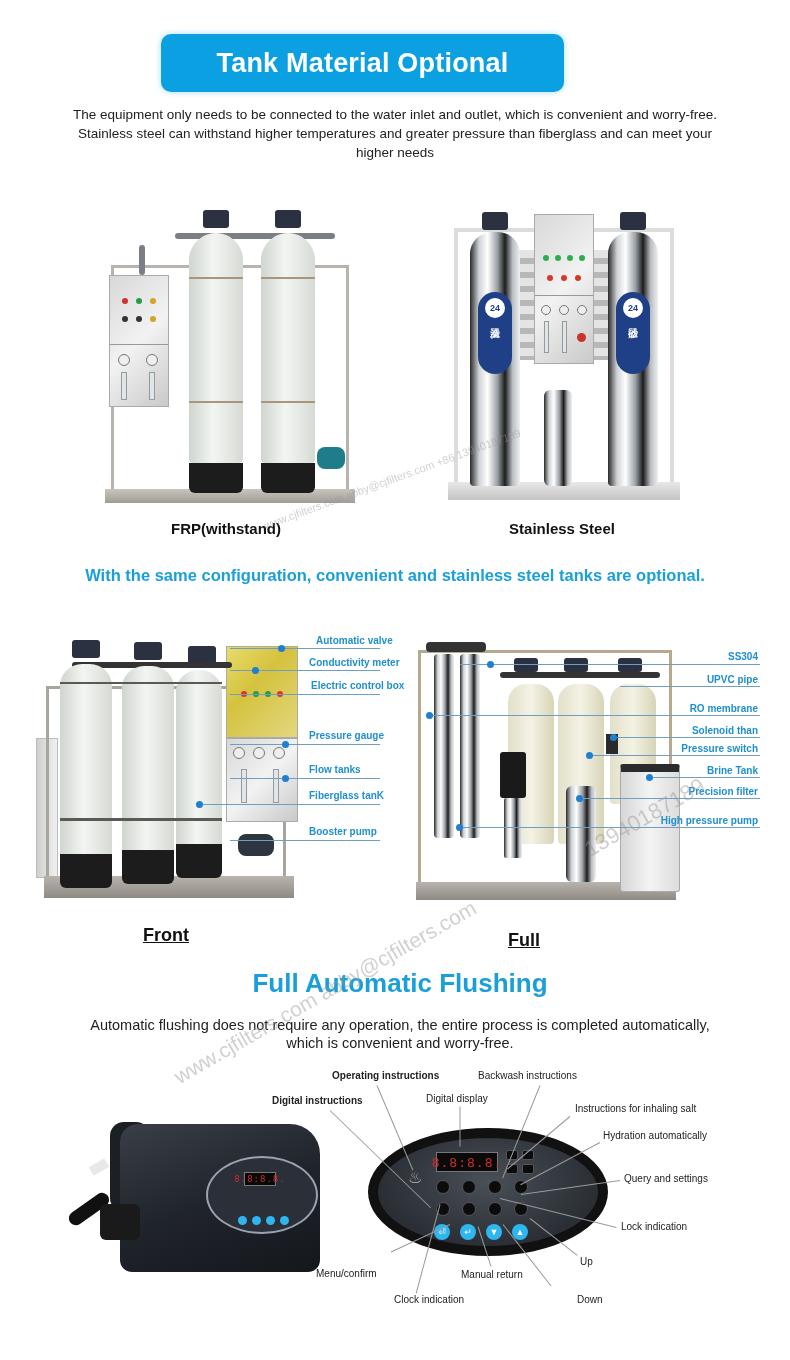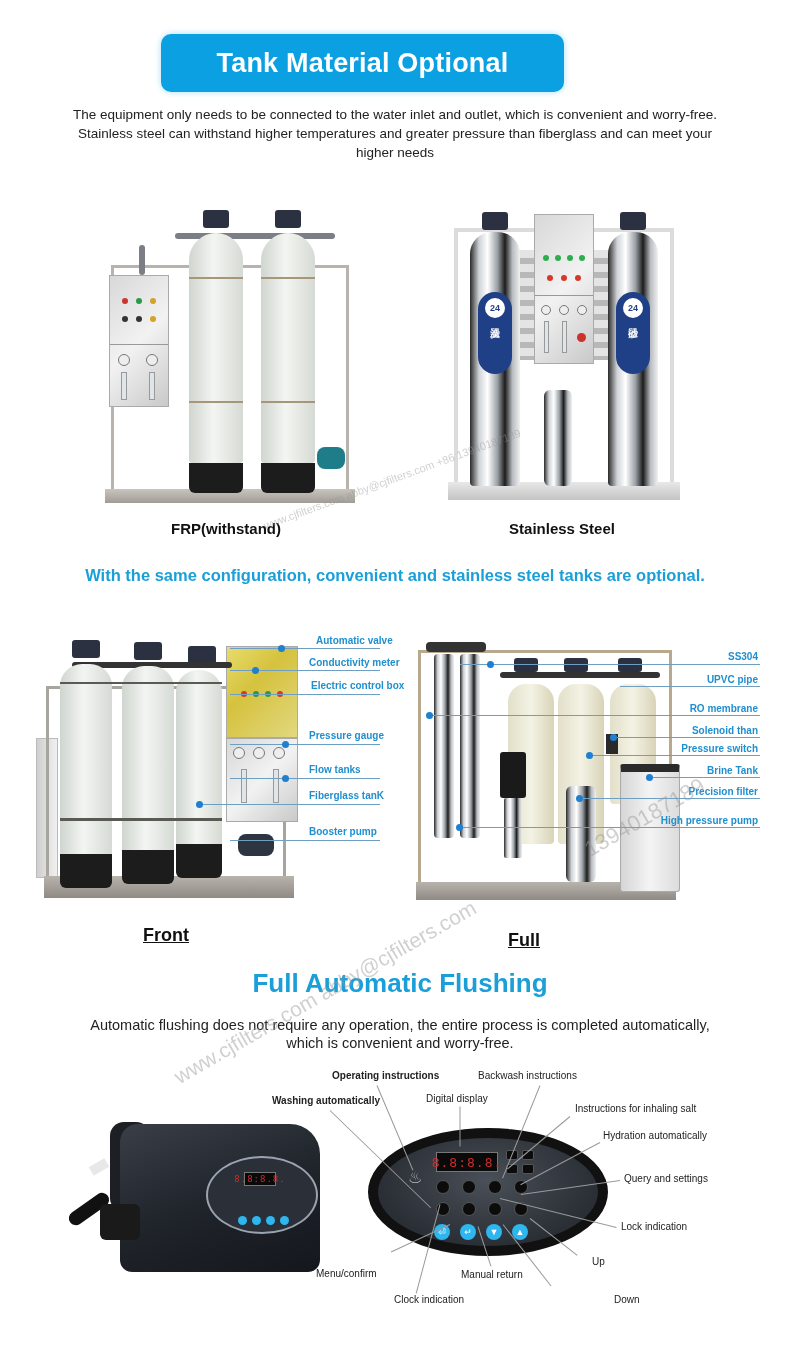--- a/index.html
+++ b/index.html
@@ -311,27 +311,27 @@
 <div class="abs leader" style="left:620px;top:1180px;width:100px;transform:rotate(172deg);"></div>
 <div class="abs leader" style="left:500px;top:1198px;width:120px;transform:rotate(14deg);"></div>
 <div class="abs leader" style="left:530px;top:1218px;width:60px;transform:rotate(38deg);"></div>
 <div class="abs leader" style="left:450px;top:1224px;width:65px;transform:rotate(155deg);"></div>
 <div class="abs leader" style="left:478px;top:1226px;width:42px;transform:rotate(72deg);"></div>
 <div class="abs leader" style="left:440px;top:1204px;width:92px;transform:rotate(105deg);"></div>
 <div class="abs leader" style="left:503px;top:1224px;width:78px;transform:rotate(52deg);"></div>
 
 <span class="abs panel-label b" style="left:332px;top:1070px;">Operating instructions</span>
 <span class="abs panel-label" style="left:478px;top:1070px;">Backwash instructions</span>
-<span class="abs panel-label b" style="left:272px;top:1095px;">Washing automatically</span>
+<span class="abs panel-label b" style="left:272px;top:1095px;">Digital instructions</span>
 <span class="abs panel-label" style="left:426px;top:1093px;">Digital display</span>
 <span class="abs panel-label" style="left:575px;top:1103px;">Instructions for inhaling salt</span>
 <span class="abs panel-label" style="left:603px;top:1130px;">Hydration automatically</span>
 <span class="abs panel-label" style="left:624px;top:1173px;">Query and settings</span>
 <span class="abs panel-label" style="left:621px;top:1221px;">Lock indication</span>
-<span class="abs panel-label" style="left:592px;top:1256px;">Up</span>
+<span class="abs panel-label" style="left:580px;top:1256px;">Up</span>
 <span class="abs panel-label" style="left:316px;top:1268px;">Menu/confirm</span>
 <span class="abs panel-label" style="left:461px;top:1269px;text-align:center;">Manual return</span>
 <span class="abs panel-label" style="left:394px;top:1294px;">Clock indication</span>
-<span class="abs panel-label" style="left:586px;top:1294px;padding-left:28px;">Down</span>
+<span class="abs panel-label" style="left:549px;top:1294px;padding-left:28px;">Down</span>
 
 <div class="abs watermark" style="left:262px;top:520px;font-size:11px;transform:rotate(-20deg);">www.cjfilters.com abby@cjfilters.com +86 13940187189</div>
 <div class="abs watermark" style="left:170px;top:1068px;font-size:21px;transform:rotate(-30deg);">www.cjfilters.com abby@cjfilters.com</div>
 <div class="abs watermark" style="left:580px;top:840px;font-size:22px;transform:rotate(-30deg);">13940187189</div>
 
 </body></html>

